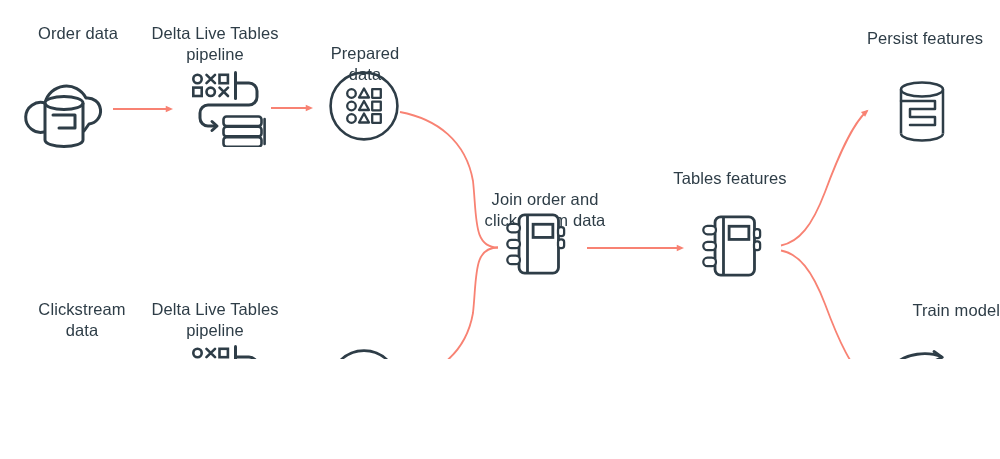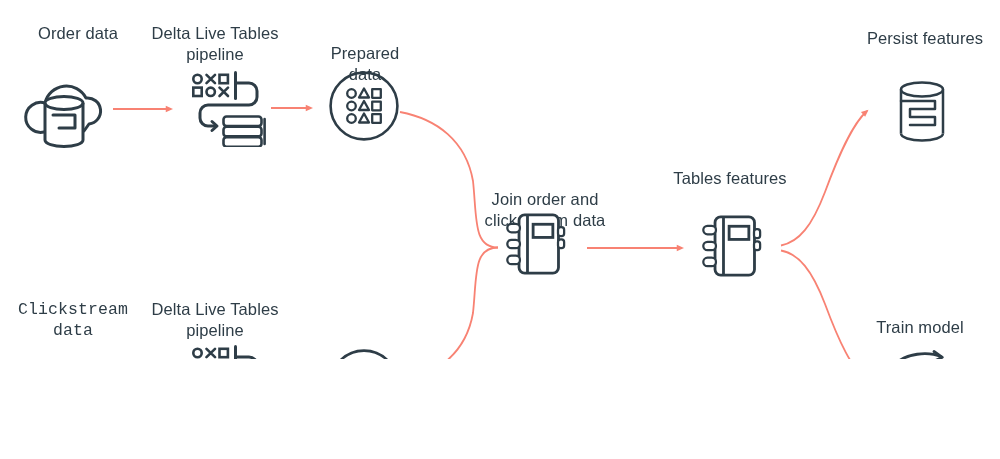--- a/index.html
+++ b/index.html
@@ -41,26 +41,26 @@
     <path class="edge" d="M271,385 H311" marker-end="url(#ah)"></path>
     <path class="edge" d="M400,382 C437,375 466,353 473,313 C477,276 473,247.5 498,247.5"></path>
     <path class="edge" d="M587,248 H682" marker-end="url(#ah)"></path>
     <path class="edge" d="M781,245.5 C799,242 812,226 825,192 C838,157 852,124 867,111" marker-end="url(#ah)"></path>
     <path class="edge" d="M781,250.5 C799,254 812,270 825,304 C838,339 852,371 870,383" marker-end="url(#ah)"></path>
   </svg>
 
   <div class="label" style="left:8px;top:23px;width:140px;">Order data</div>
   <div class="label" style="left:145px;top:23px;width:140px;">Delta Live Tables pipeline</div>
   <div class="label" style="left:320px;top:30px;width:90px;margin-top:13px;">Prepared data</div>
-  <div class="label" style="left:18px;top:299px;width:110px;font-family:Liberation Mono, monospace;">Clickstream data</div>
+  <div class="label" style="left:27px;top:299px;width:110px;">Clickstream data</div>
   <div class="label" style="left:145px;top:299px;width:140px;">Delta Live Tables pipeline</div>
   <div class="label" style="left:470px;top:144px;width:150px;margin-top:45px;">Join order and clickstream data</div>
   <div class="label" style="left:650px;top:168px;width:160px;">Tables features</div>
   <div class="label" style="left:845px;top:28px;width:160px;">Persist features</div>
-  <div class="label" style="left:840px;top:317px;width:160px;">Train model</div>
+  <div class="label" style="left:840px;top:300px;width:160px;text-align:right;">Train model</div>
 
   <span class="icon" style="left:20px;top:69px;width:84px;height:80px;">
     <svg viewBox="0 0 84 80">
       <path d="M24,63 A15,15 0 1 1 25,34 A22,22 0 0 1 66,29 A13,13 0 1 1 69,55 L64,62" fill="none" stroke-width="3" stroke-linecap="round" stroke-linejoin="round"></path>
       <path d="M25,34 A19,6.5 0 0 1 63,34 L63,71 A19,6.5 0 0 1 25,71 Z" fill="#ffffff" stroke-width="3" stroke-linejoin="round"></path>
       <path d="M25,34 A19,6.5 0 0 0 63,34" fill="none" stroke-width="3"></path>
       <path d="M33,46 H55 V59 H39" fill="none" stroke-width="3" stroke-linejoin="round" stroke-linecap="round"></path>
     </svg>
   </span>
 

